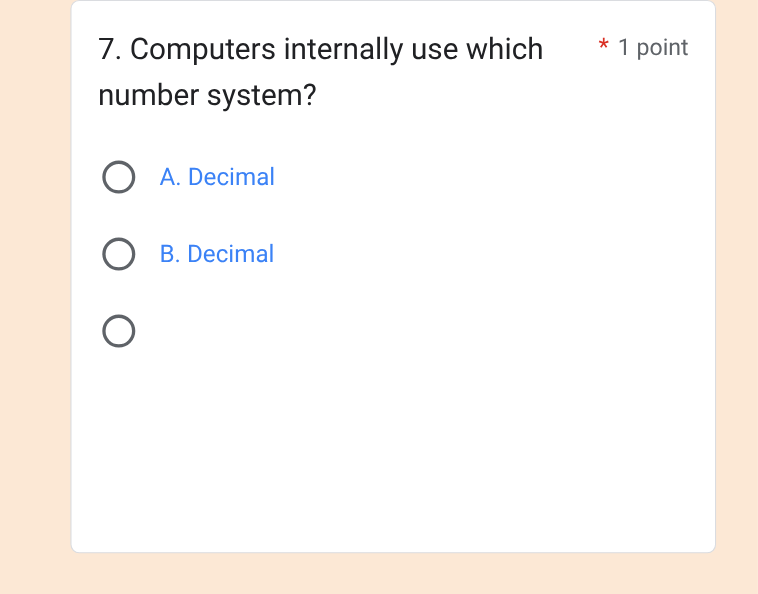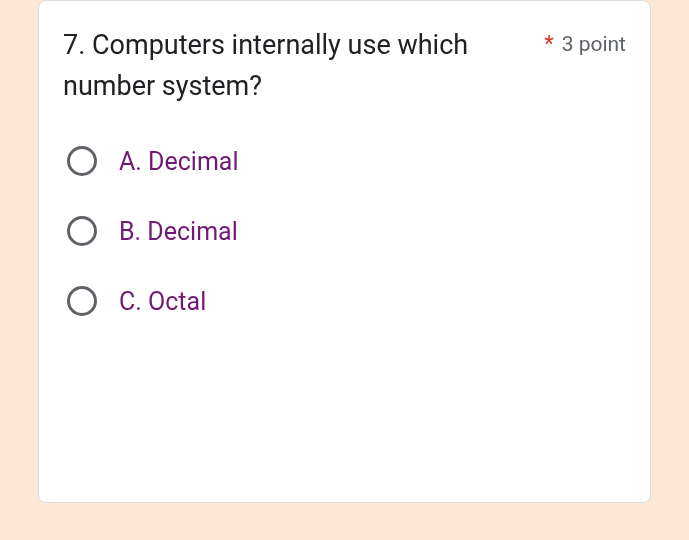--- a/index.html
+++ b/index.html
@@ -13,20 +13,21 @@
       width: 689px;
       height: 540px;
       padding: 0 38px;
     }
     .question-card {
       background: #fff;
       border: 1px solid #dadce0;
       border-radius: 8px;
       padding: 24px 24px 36px 24px;
       height: 503px;
+      margin-left: 26px;
     }
     .question-header {
       display: flex;
       justify-content: space-between;
       align-items: flex-start;
       margin-bottom: 40px;
     }
     .question-text {
       font-size: 27px;
       color: #202124;
@@ -63,42 +64,41 @@
       cursor: pointer;
     }
     .radio-circle {
       width: 30px;
       height: 30px;
       border: 3px solid #5f6368;
       border-radius: 50%;
       flex-shrink: 0;
     }
     .option-label {
-      font-size: 25px;
-      color: #701a75;
+      font-size: 22px;
+      color: #3b82f6;
     }
   </style>
 </head>
 <body>
 
 <div class="question-card">
   <div class="question-header">
     <div class="question-text">7. Computers internally use which number system?</div>
     <div class="points-wrapper">
       <span class="required-asterisk">*</span>
-      <span class="points-text">3 point</span>
+      <span class="points-text">1 point</span>
     </div>
   </div>
   <div class="options">
     <label class="option">
       <span class="radio-circle"></span>
       <span class="option-label">A. Decimal</span>
     </label>
     <label class="option">
       <span class="radio-circle"></span>
       <span class="option-label">B. Decimal</span>
     </label>
     <label class="option">
       <span class="radio-circle"></span>
-      <span class="option-label">C. Octal</span>
     </label>
   </div>
 </div>
 
 </body></html>

